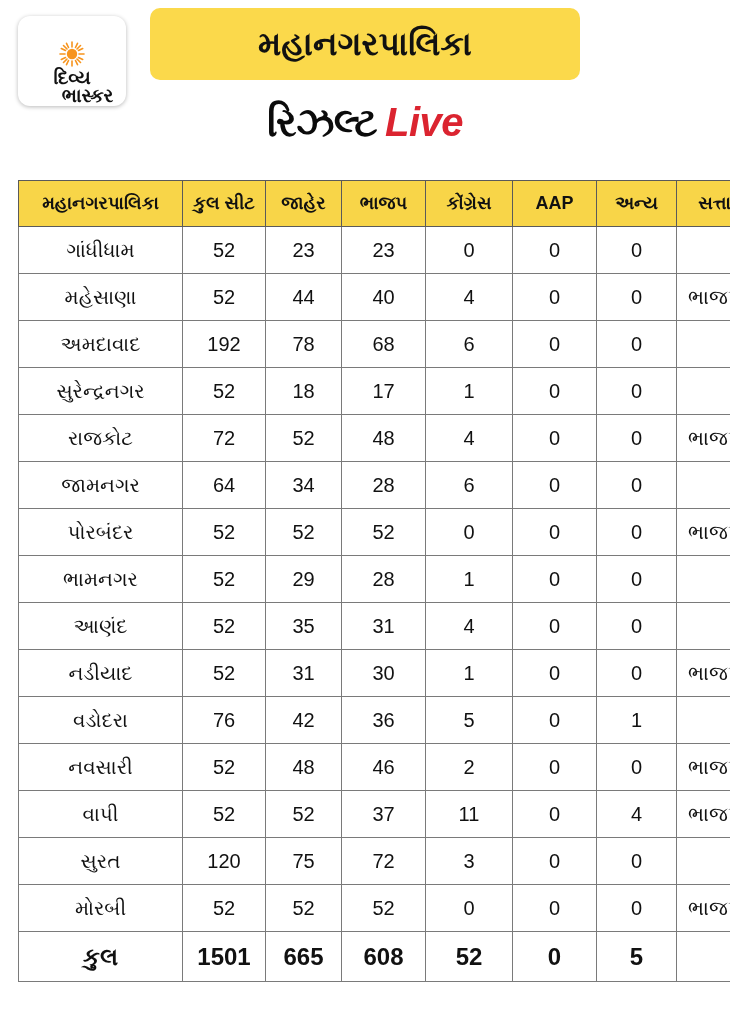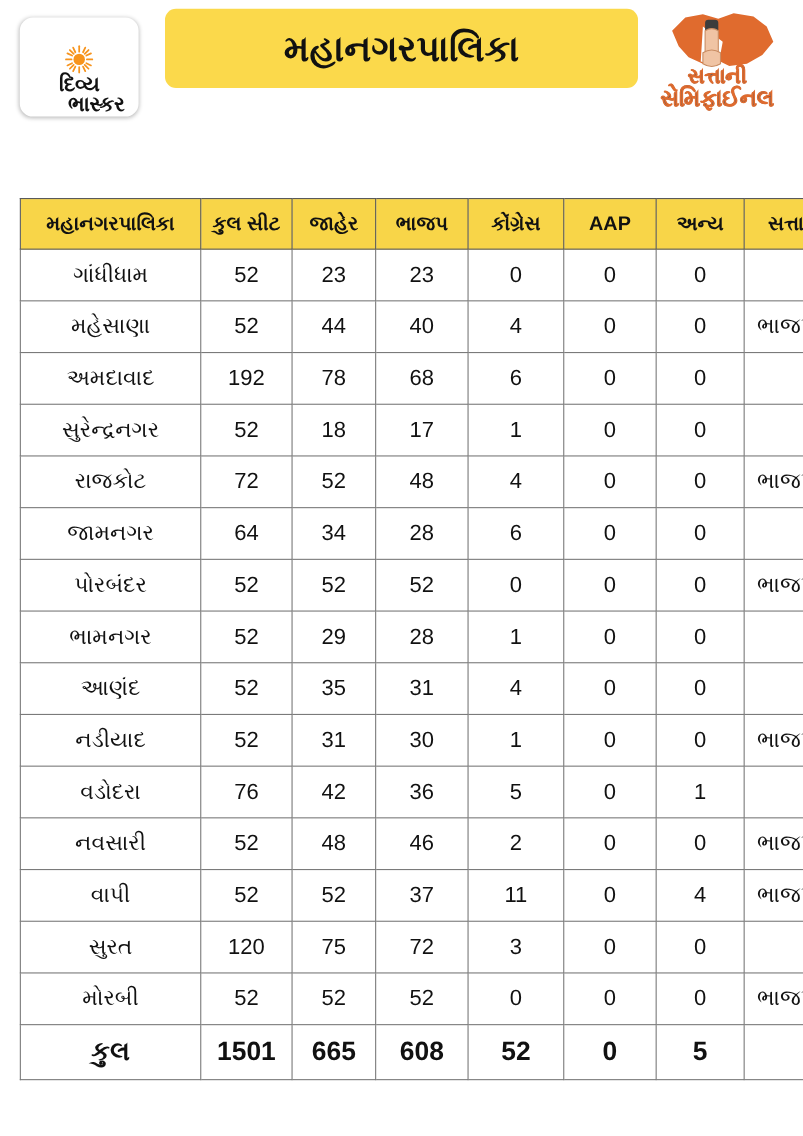--- a/index.html
+++ b/index.html
@@ -210,34 +210,24 @@
         </svg>
       </span>
       <span class="brand-word l1">દિવ્ય</span>
       <span class="brand-word l2">ભાસ્કર</span>
     </div>
 
     <div class="title-banner">
       <span class="title-banner-text">મહાનગરપાલિકા</span>
     </div>
 
-    <div class="election-logo">
-      <div class="map-wrap">
-        <svg width="118" height="58" viewBox="0 0 118 58" aria-hidden="true">
-          <path d="M18 20 L30 8 L46 5 L60 9 L74 4 L92 7 L104 16 L110 30 L100 42 L86 50 L70 52 L58 46 L46 50 L33 44 L24 34 Z" fill="#E06B2E"></path>
-          <path d="M46 16 L44 48 L60 52 L64 30 Z" fill="#ffffff"></path>
-          <rect x="48" y="10" width="12" height="12" rx="3" fill="#3C3C3C"></rect>
-          <path d="M48 20 q6 -4 12 0 l0 22 q-6 5 -12 0 Z" fill="#F0C4A4" stroke="#C98C62" stroke-width="1"></path>
-          <path d="M46 40 q8 -5 16 0 l0 10 q-8 5 -16 0 Z" fill="#F0C4A4" stroke="#C98C62" stroke-width="1"></path>
-        </svg>
-      </div>
-      <div class="logo-line l1">સત્તાની</div>
-      <div class="logo-line l2">સેમિફાઈનલ</div>
+
+    <div class="subtitle">
+      <span class="res">રિઝલ્ટ</span><span class="live">Live</span>
     </div>
-
   </div>
 
   <div class="table-wrap">
     <table class="results">
       <colgroup>
         <col class="c-name">
           <col class="c-total">
           <col class="c-decl">
           <col class="c-bjp">
         <col class="c-cong">

